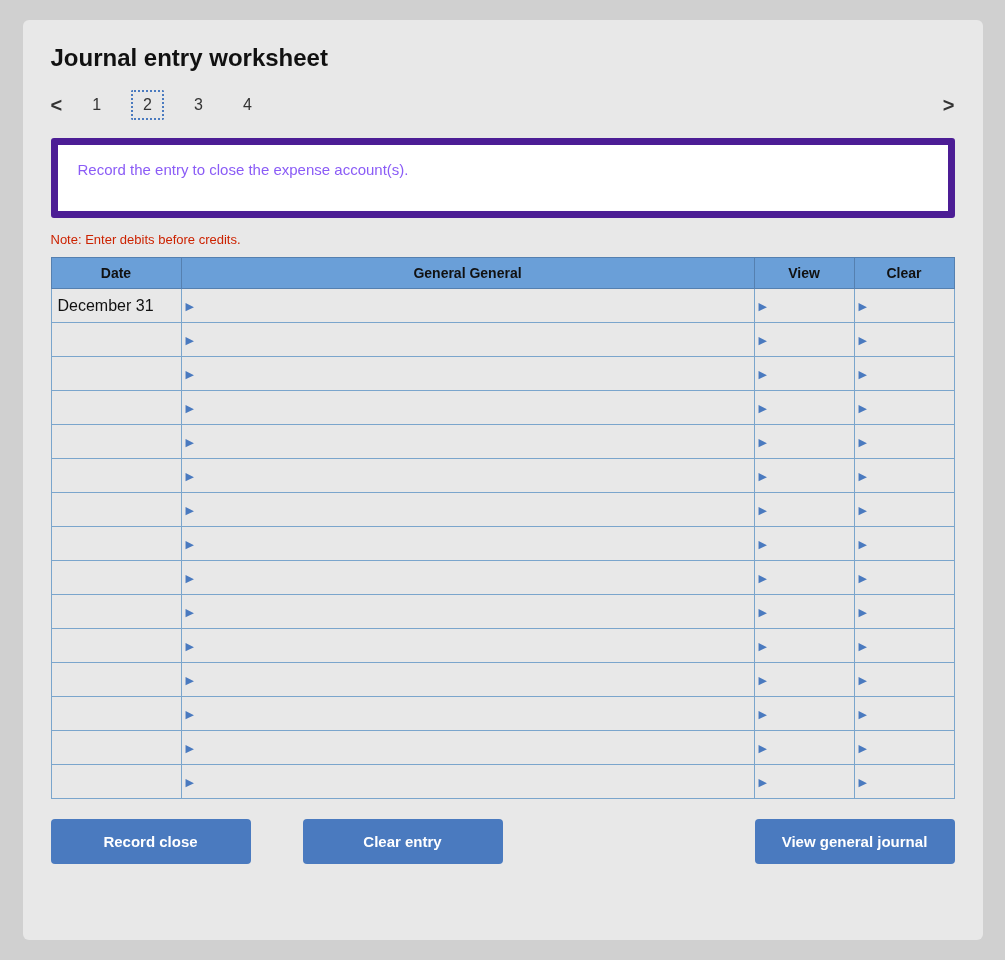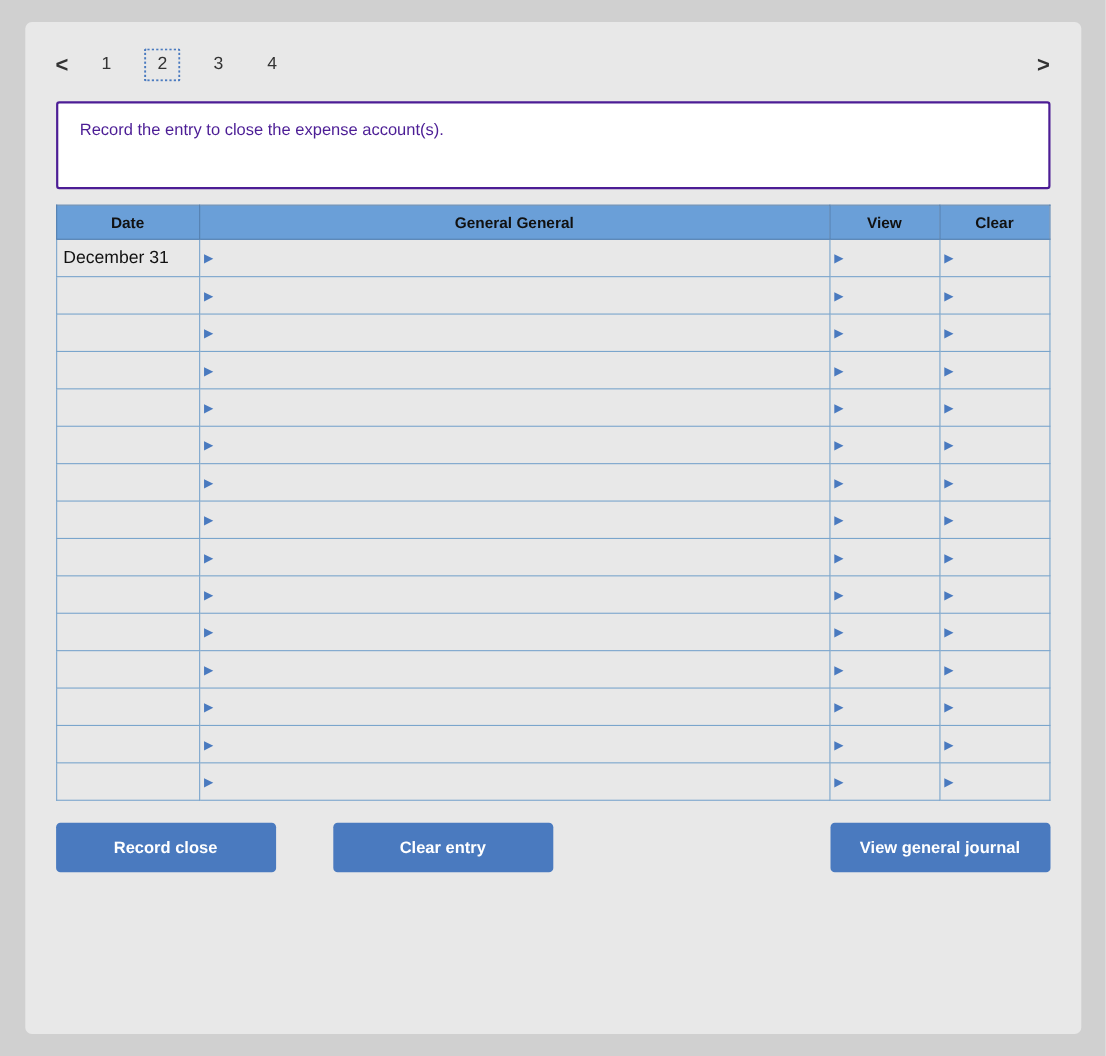--- a/index.html
+++ b/index.html
@@ -63,27 +63,27 @@
       color: #333;
       background: transparent;
     }
 
     .tab-spacer {
       flex: 1;
     }
 
     .instruction-box {
       background: #ffffff;
-      border: 2px solid #4c1d95;
+      border: 7px solid #4c1d95;
       border-radius: 3px;
       padding: 16px 20px;
       margin-bottom: 14px;
       min-height: 80px;
       font-size: 15px;
-      color: #4c1d95;
+      color: #8b5cf6;
     }
 
     .note-text {
       color: #cc2200;
       font-size: 13px;
       margin-bottom: 10px;
     }
 
     .journal-table {
       width: 100%;
@@ -205,35 +205,37 @@
     .col-date { width: 130px; }
     .col-journal { }
     .col-debit { width: 100px; }
     .col-credit { width: 100px; }
   </style>
 </head>
 <body>
 
 <div class="page-container">
 
+  <div class="page-title">Journal entry worksheet</div>
 
   <div class="tab-nav">
     <span class="tab-arrow">&lt;</span>
     <span class="tab-item">1</span>
     <span class="tab-item active">2</span>
     <span class="tab-item">3</span>
     <span class="tab-item">4</span>
     <span class="tab-spacer"></span>
     <span class="tab-arrow">&gt;</span>
   </div>
 
   <div class="instruction-box">
     <span>Record the entry to close the expense account(s).</span>
   </div>
 
+  <div class="note-text">Note: Enter debits before credits.</div>
 
   <table class="journal-table">
     <thead>
       <tr>
         <th class="col-date">Date</th>
         <th class="col-journal">General General</th>
         <th class="col-debit">View</th>
         <th class="col-credit">Clear</th>
       </tr>
     </thead>

